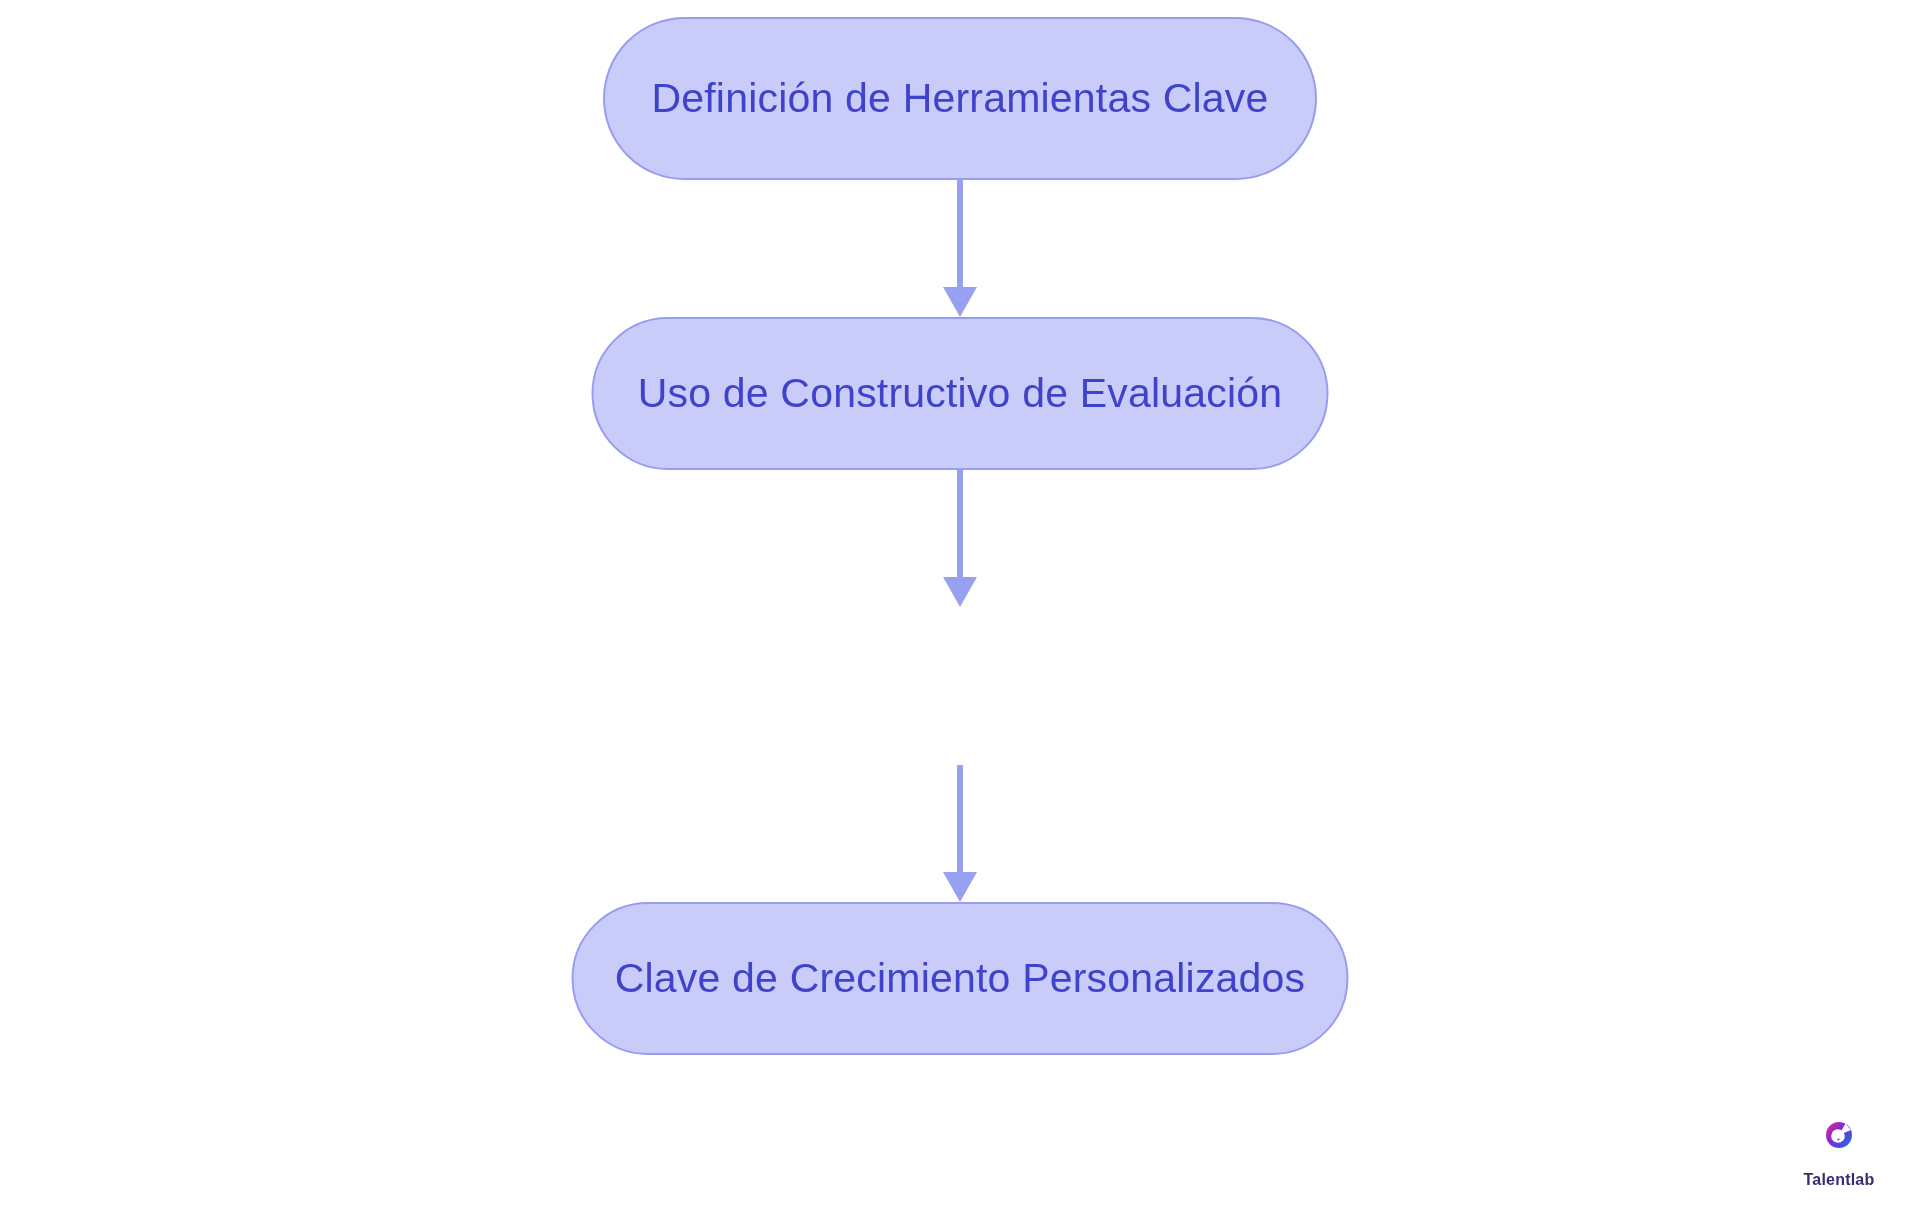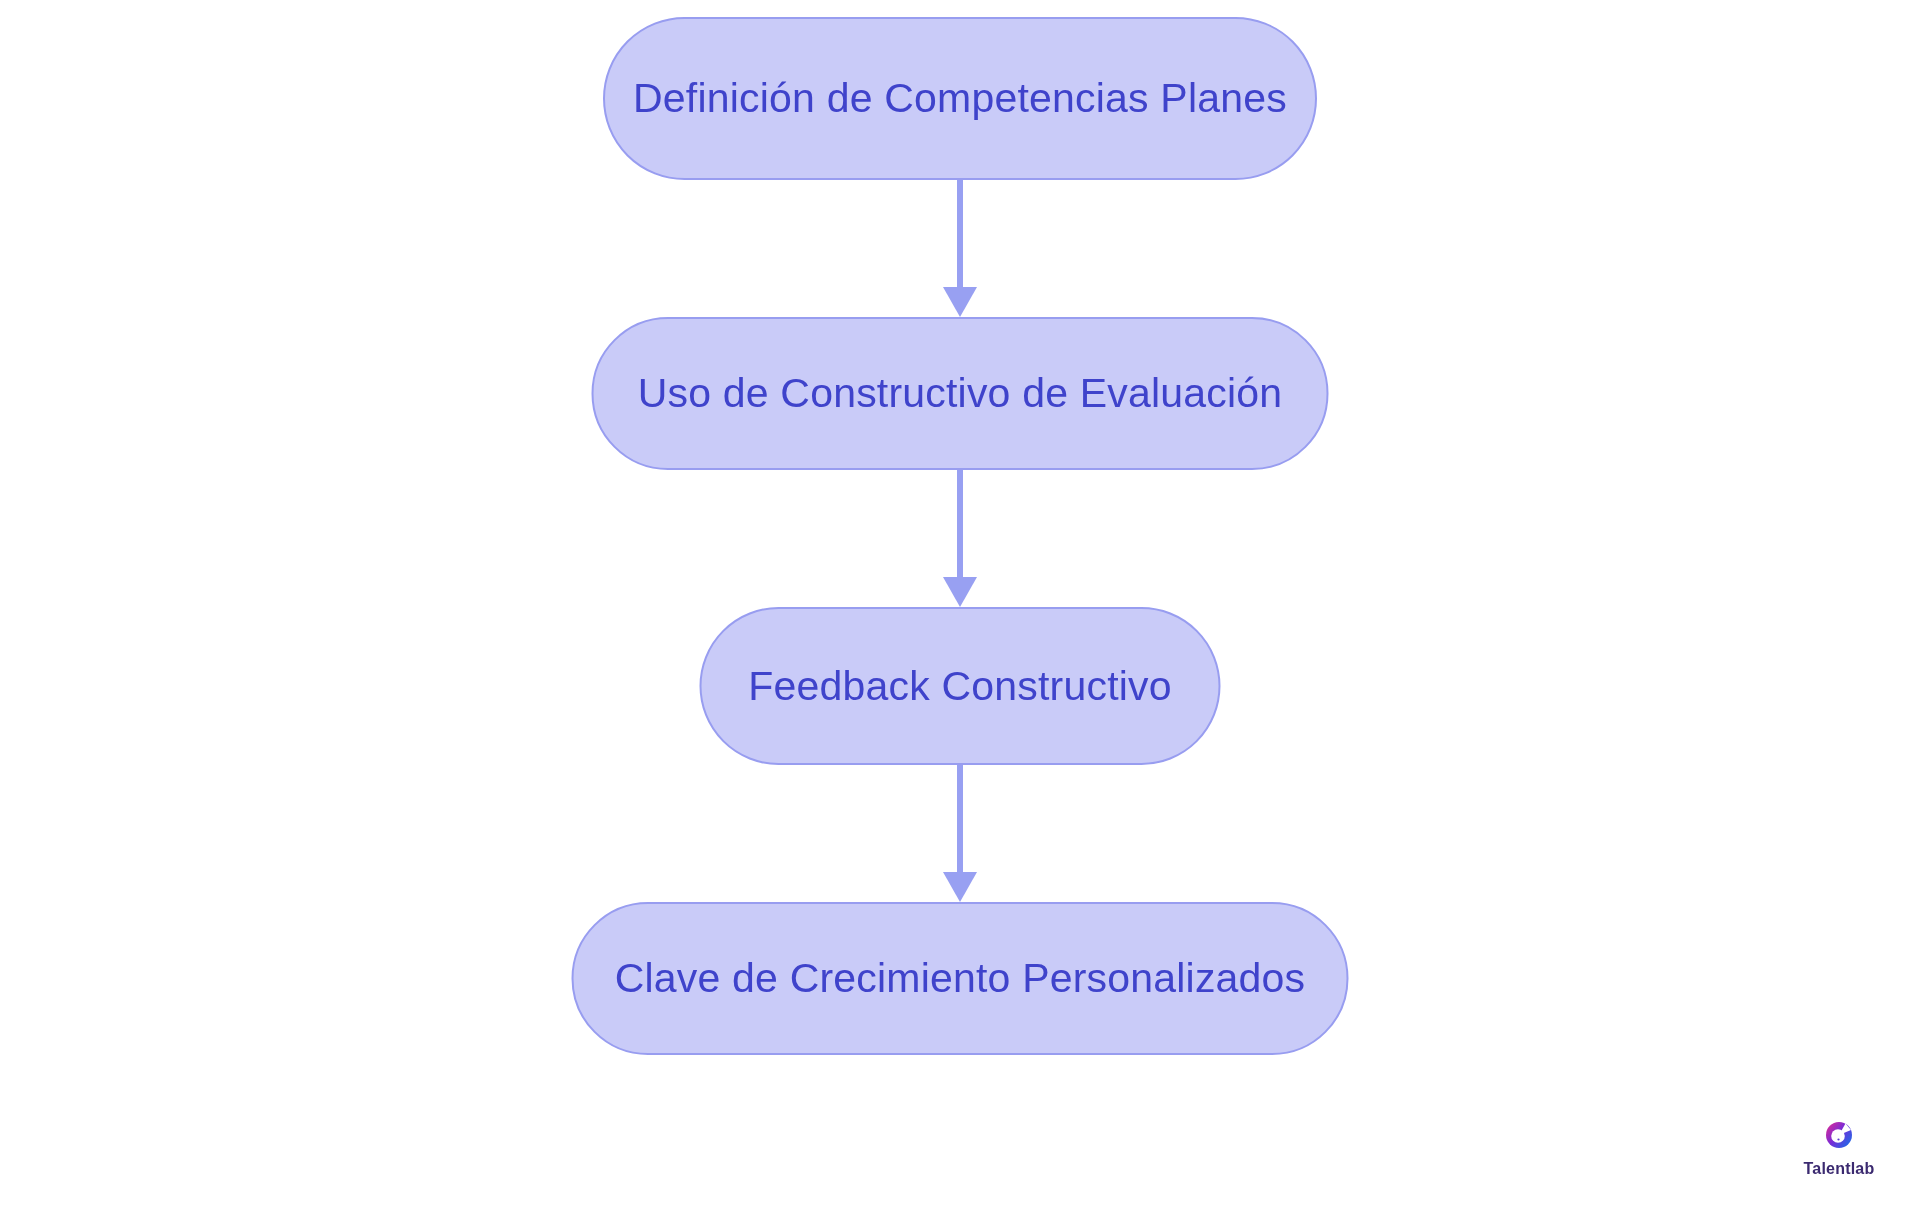--- a/index.html
+++ b/index.html
@@ -71,55 +71,52 @@
 
   
   .logo {
     position: absolute;
     left: 1797px;
     top: 1122px;
     width: 84px;
     display: flex;
     flex-direction: column;
     align-items: center;
-    gap: 8px;
+    gap: 19px;
   }
   .logo-text {
     font-size: 16px;
     font-weight: bold;
     color: #3b2a70;
     letter-spacing: 0.2px;
   }
 </style>
 </head>
 <body>
 
 <div class="canvas">
 
   <div class="node n1">
-    <span>Definición de Competencias Planes</span>
+    <span>Definición de Herramientas Clave</span>
   </div>
 
   <div class="arrow a1">
     <div class="shaft"></div>
     <div class="head"></div>
   </div>
 
   <div class="node n2">
     <span>Uso de Constructivo de Evaluación</span>
   </div>
 
   <div class="arrow a2">
     <div class="shaft"></div>
     <div class="head"></div>
   </div>
 
-  <div class="node n3">
-    <span>Feedback Constructivo</span>
-  </div>
 
   <div class="arrow a3">
     <div class="shaft"></div>
     <div class="head"></div>
   </div>
 
   <div class="node n4">
     <span>Clave de Crecimiento Personalizados</span>
   </div>
 

